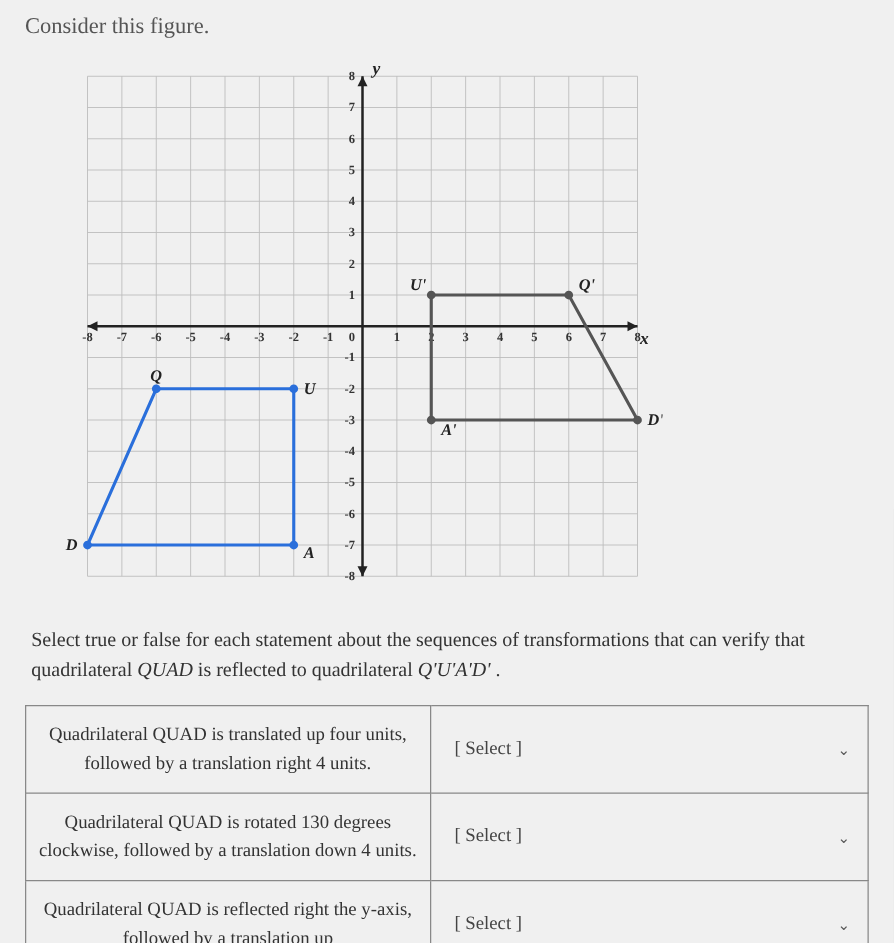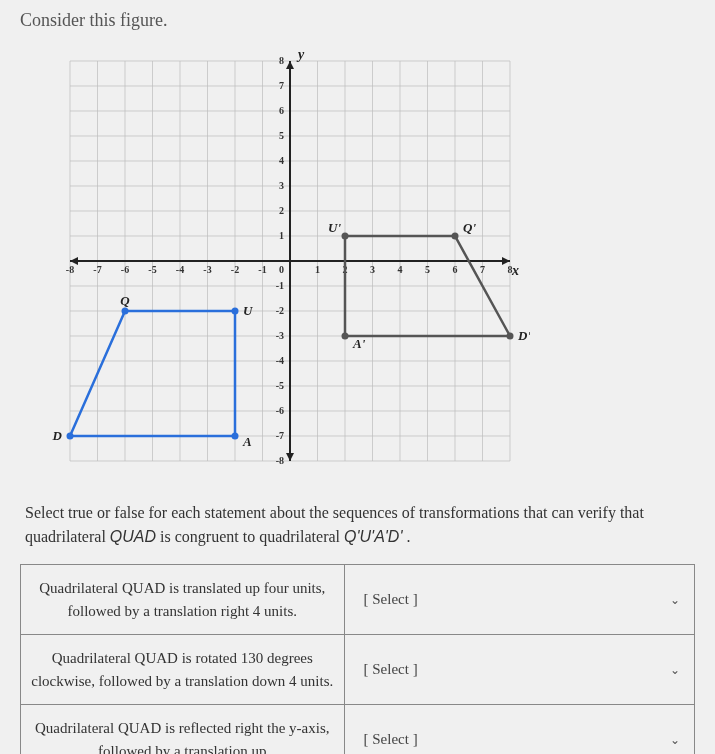--- a/index.html
+++ b/index.html
@@ -27,21 +27,21 @@
     }
     .instruction {
       font-size: 16px;
       line-height: 1.5;
       color: #333;
       margin: 15px 0;
       padding: 0 5px;
     }
     .instruction .math {
       font-style: italic;
-      font-family: Liberation Sans, sans-serif;
+      font-family: Liberation Serif, serif;
     }
     table.answer-table {
       border-collapse: collapse;
       width: 100%;
       margin-top: 10px;
     }
     table.answer-table td {
       border: 1px solid #888;
       padding: 12px 10px;
       font-size: 15px;
@@ -177,21 +177,21 @@
         <circle cx="295" cy="295" r="3.5" fill="#555555"></circle>
         <text x="303" y="307" font-size="13" font-style="italic" font-weight="bold" fill="#222" text-anchor="start">A'</text>
         <circle cx="460" cy="295" r="3.5" fill="#555555"></circle>
         <text x="468" y="299" font-size="13" font-style="italic" font-weight="bold" fill="#222" text-anchor="start">D'</text>
       </svg>
   </div>
 
   <div class="instruction">
     <span>Select true or false for each statement about the sequences of transformations that can verify that quadrilateral </span>
     <span class="math">QUAD</span>
-    <span> is congruent to quadrilateral </span>
+    <span> is reflected to quadrilateral </span>
     <span class="math">Q'U'A'D'</span>
     <span>.</span>
   </div>
 
   <table class="answer-table">
     <tbody>
         <tr>
       <td class="stmt">
         <span>Quadrilateral QUAD is translated up four units, followed by a translation right 4 units.</span>
       </td>

